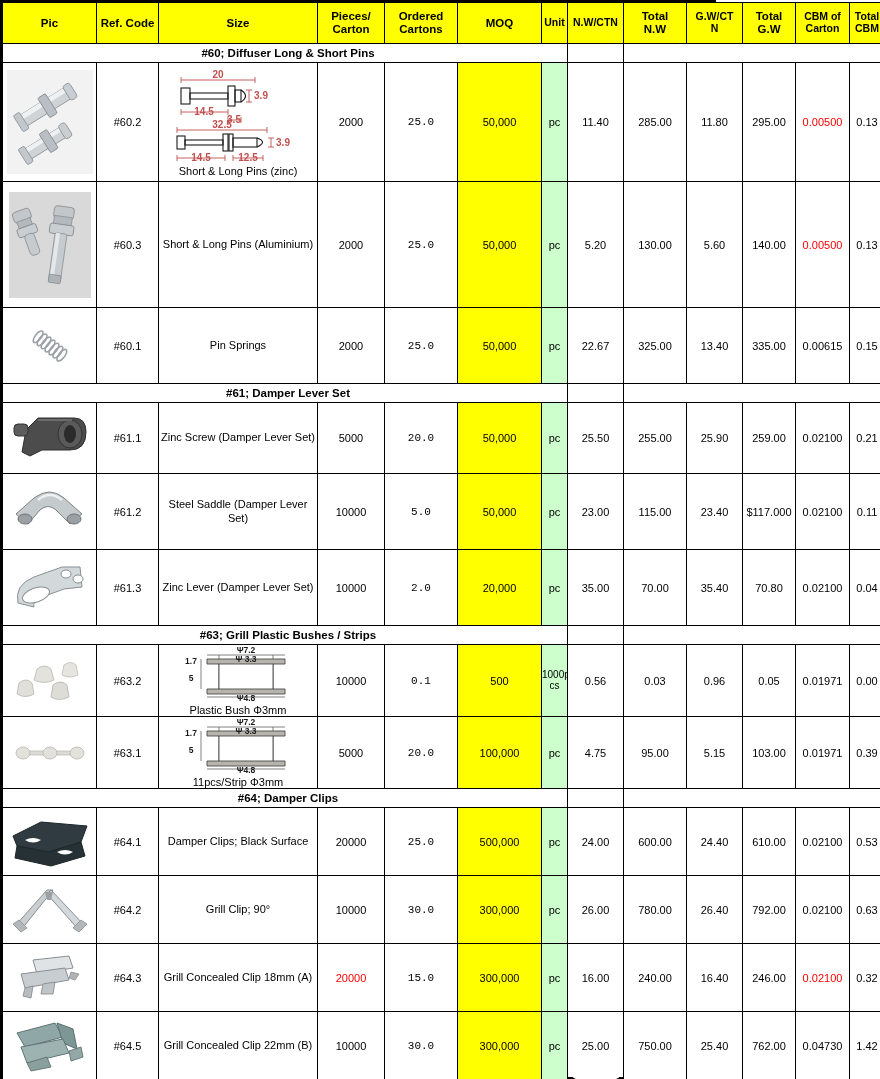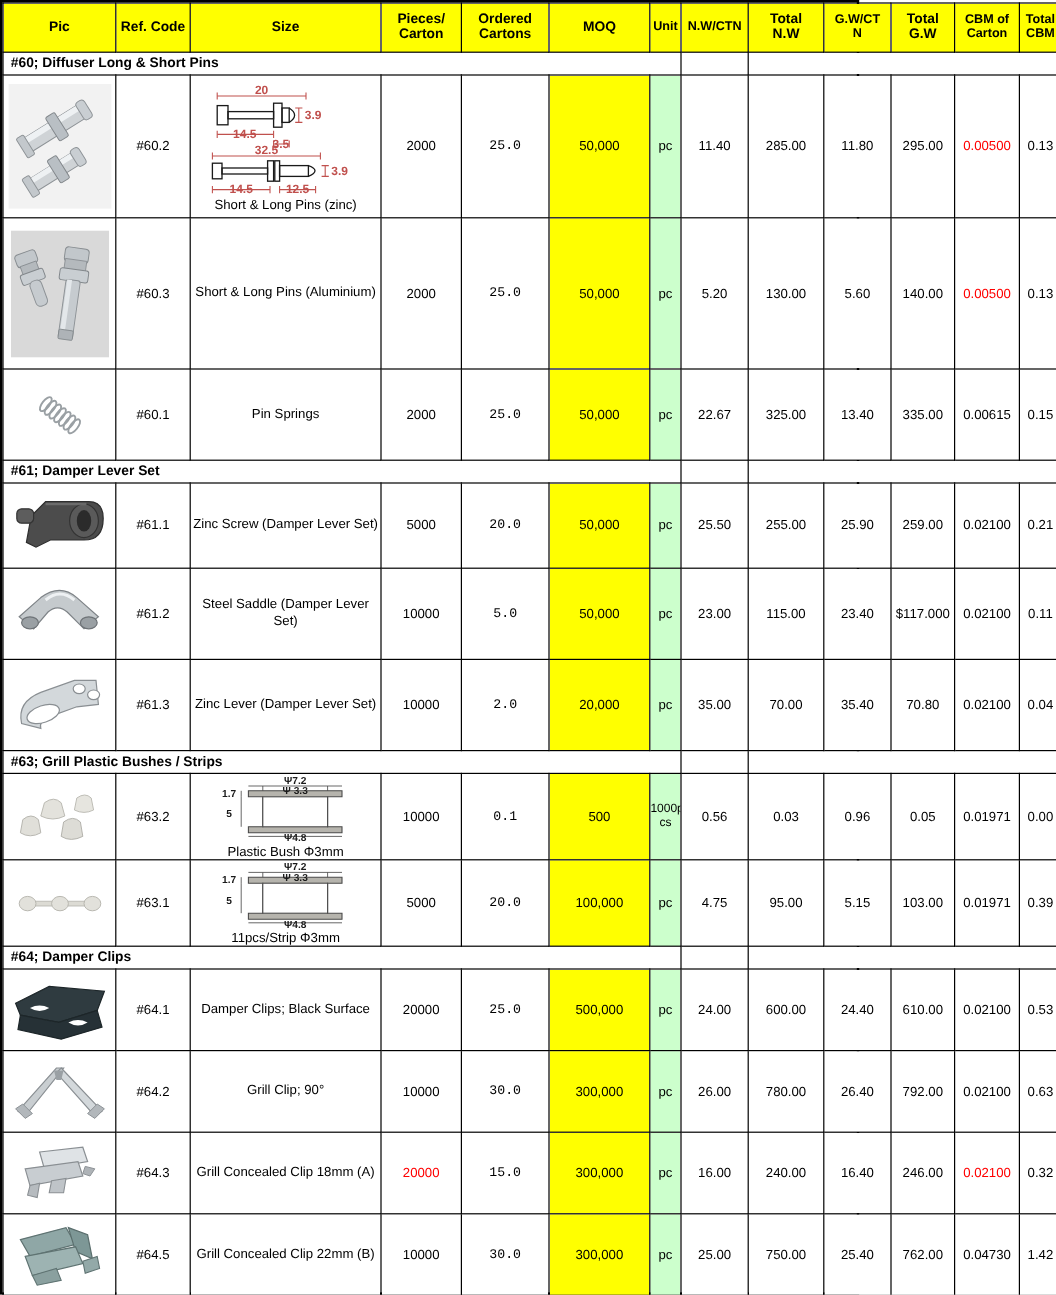--- a/index.html
+++ b/index.html
@@ -48,38 +48,38 @@
   }
   tr.hdr td.small { font-size: 10.5px; margin-left: 26px; }
   tr.hdr td.unit  { font-size: 10.5px; }
 
   
   tr.section td {
     height: 18px;
     background: #ffffff;
     font-weight: bold;
     font-size: 11.5px;
-    text-align: left;
+    text-align: center;
     padding-left: 6px;
     white-space: nowrap;
   }
   tr.section td.blank { background:#ffffff; }
 
   
   tr.data td { background: #ffffff; font-size: 11px; }
   td.c-pic   { width: 94px; }
   td.c-ref   { width: 62px; font-size: 11px; }
   td.c-size  { width: 159px; padding: 2px 3px; }
   td.c-pcs   { width: 67px; }
   td.c-ord   { width: 73px; font-family: Liberation Mono, monospace; }
   td.c-moq   { width: 84px; background: #ffff00 !important; font-weight: bold;
                font-size: 10px; text-align: right; padding-right: 9px; }
   td.c-unit  { width: 26px; background: #ccffcc !important; font-size: 10px; }
   td.c-unit.tiny { font-size: 10px; line-height: 1.05; }
-  td.c-nwctn { width: 56px; }
+  td.c-nwctn { width: 56px; border-radius: 13px; }
   td.c-tnw   { width: 63px; }
   td.c-gwctn { width: 56px; }
   td.c-tgw   { width: 53px; }
   td.c-cbmc  { width: 54px; }
   td.c-tcbm  { width: 35px; }
   .red { color: #ff0000; }
   .sizetext { font-size: 11px; line-height: 1.25; }
 
   
   .picwrap { display:flex; align-items:center; justify-content:center; }

